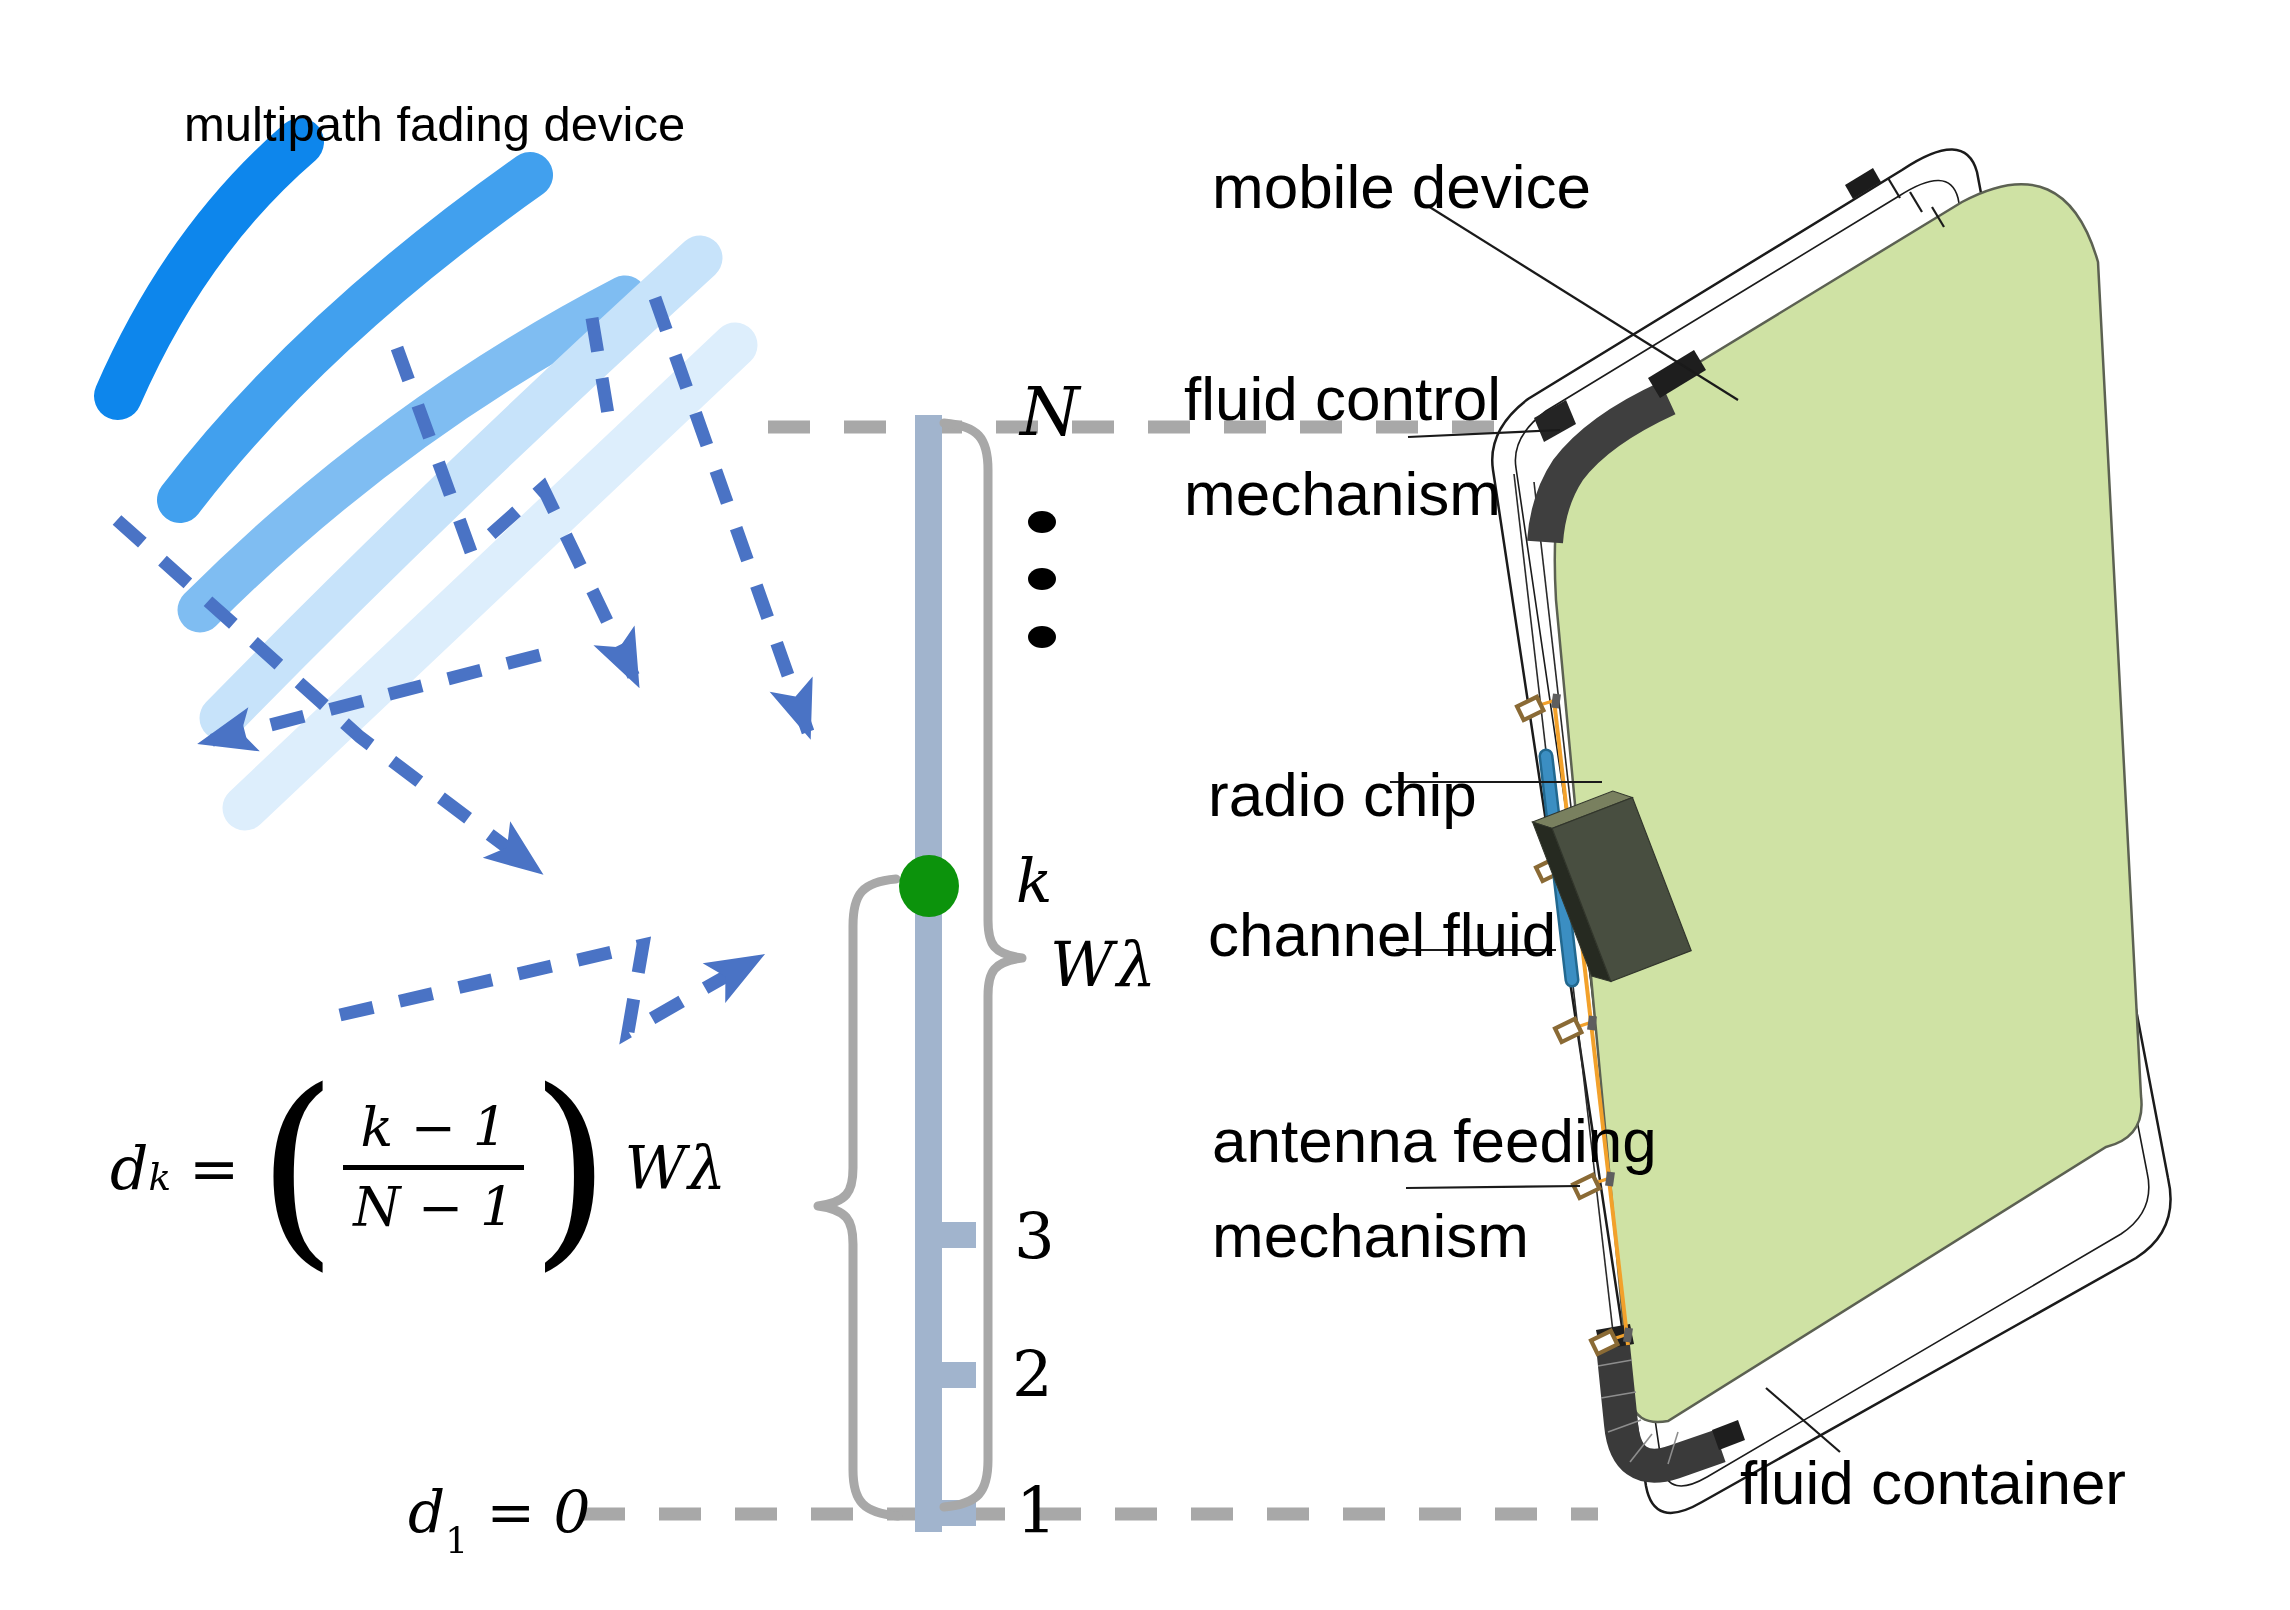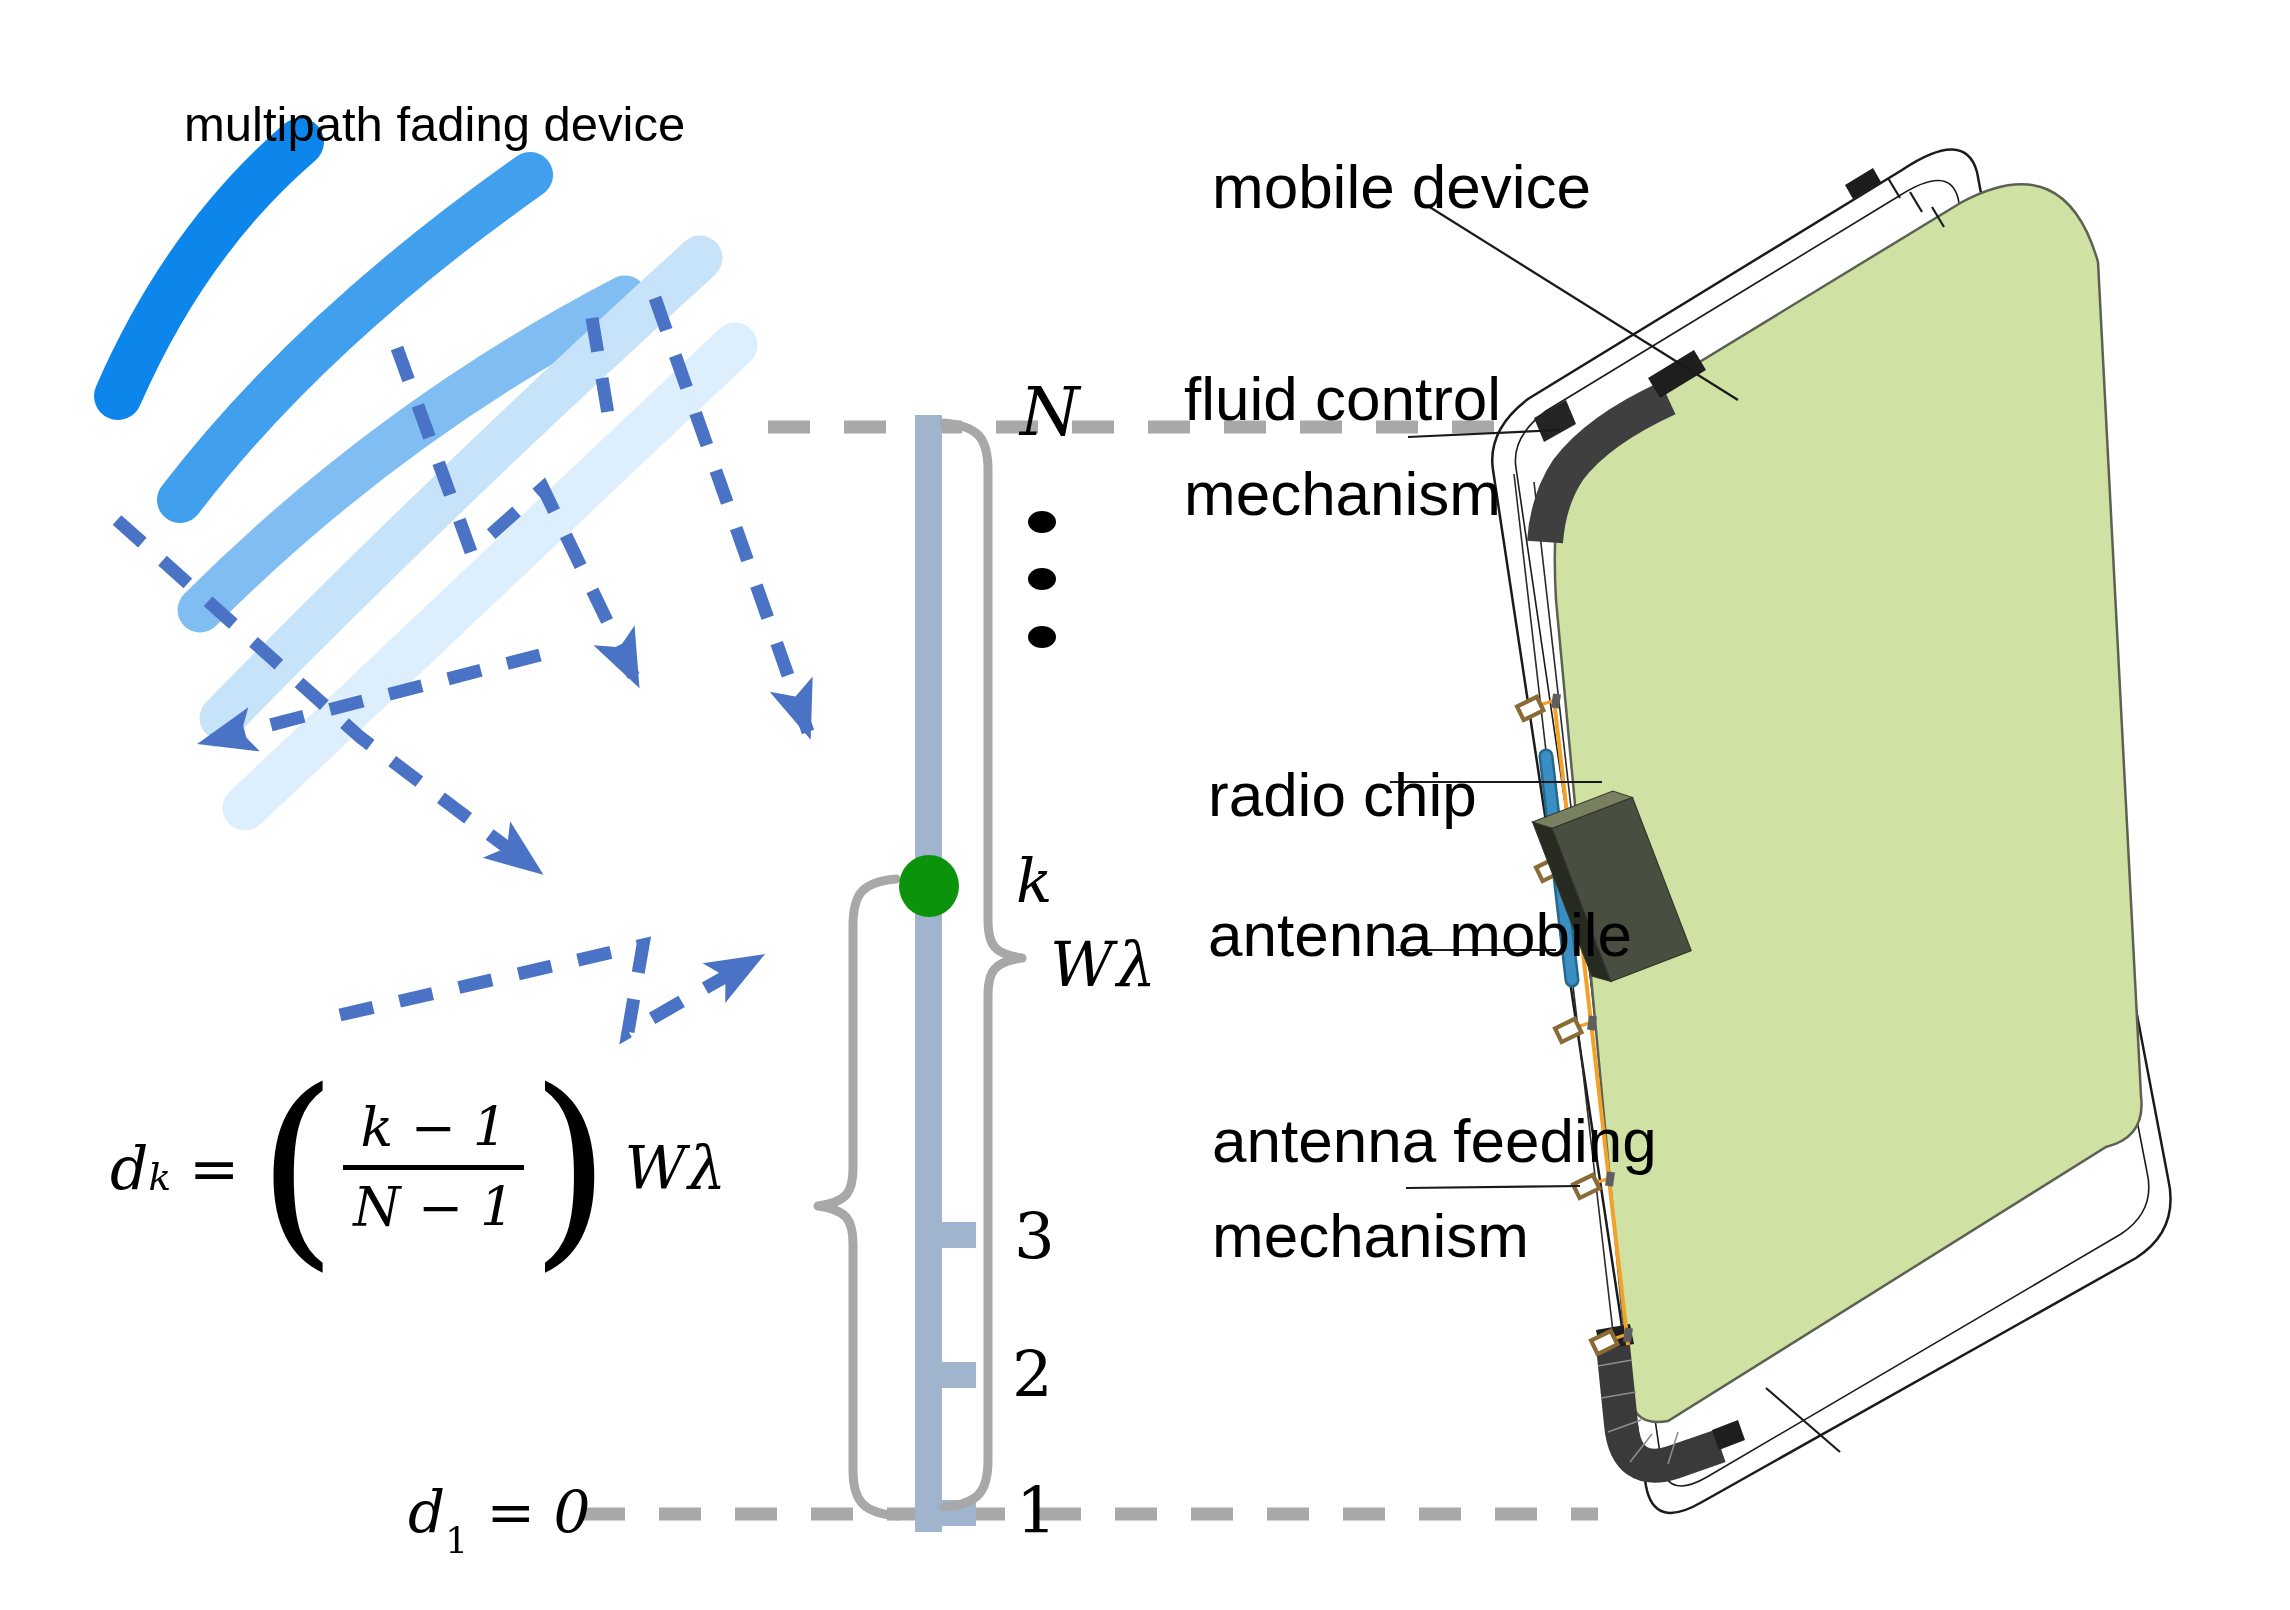--- a/index.html
+++ b/index.html
@@ -200,19 +200,20 @@
   <div class="txt mathit d1lab" style="left:408px;top:1478px;">
     <span>d</span><sub>1</sub><span> = 0</span>
   </div>
 
   <div class="txt sans lbl" style="left:1192px;top:150px;">mobile device</div>
   <div class="txt sans lbl" style="left:1164px;top:362px;">
     <div>fluid control</div>
     <div style="margin-top:22px;">mechanism</div>
   </div>
   <div class="txt sans lbl" style="left:1188px;top:758px;">radio chip</div>
-  <div class="txt sans lbl" style="left:1188px;top:898px;">antenna mobile</div>
+  <div class="txt sans lbl" style="left:1188px;top:898px;">channel fluid</div>
   <div class="txt sans lbl" style="left:1192px;top:1104px;">
     <div>antenna feeding</div>
     <div style="margin-top:22px;">mechanism</div>
   </div>
+  <div class="txt sans lbl" style="left:1720px;top:1446px;">fluid container</div>
 
 </div>
 
 </body></html>

